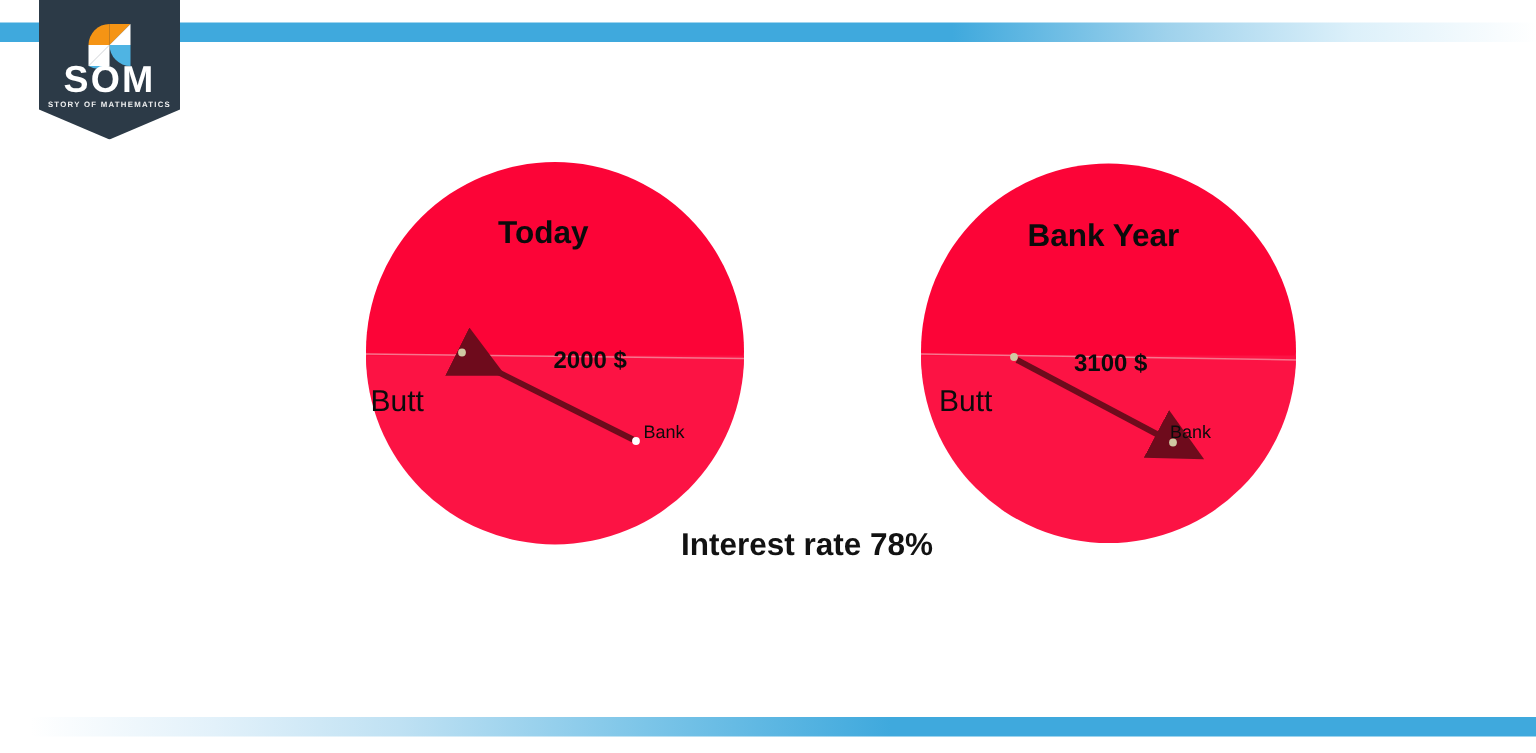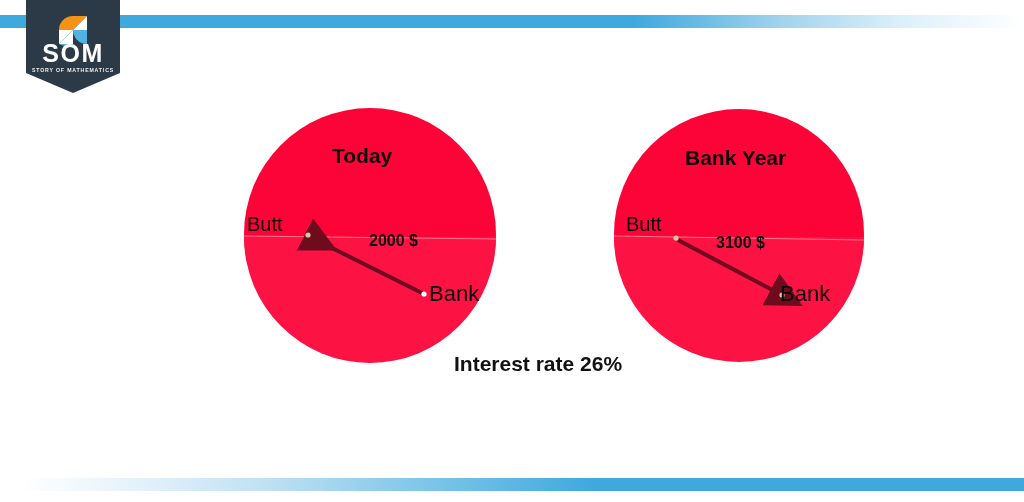--- a/index.html
+++ b/index.html
@@ -96,22 +96,22 @@
     height: 502px;
   }
   .pie-label {
     position: absolute;
     font-family: "Liberation Sans", sans-serif;
     font-weight: bold;
     color: #0b0b0b;
     white-space: nowrap;
   }
   .lbl-title     { font-size: 21px; }
-  .lbl-butt      { font-size: 20px; font-weight: normal; }
-  .lbl-bank      { font-size: 22px; font-weight: normal; }
+  .lbl-butt      { font-size: 20px; font-weight: normal; margin-top: 44px; }
+  .lbl-bank      { font-size: 12px; font-weight: normal; }
   .lbl-amount    { font-size: 16px; font-weight: bold; }
   #interest-rate-label {
     position: absolute;
     left: 438px;
     top: 352px;
     font-family: "Liberation Sans", sans-serif;
     font-size: 21px;
     font-weight: bold;
     color: #121212;
     white-space: nowrap;
@@ -181,16 +181,16 @@
     <span class="pie-label lbl-amount" style="left:353px; top:232px;">2000 $</span>
     <span class="pie-label lbl-bank" style="left:413px; top:281px;">Bank</span>
 
     
     <span class="pie-label lbl-title" style="left:669px; top:146px;">Bank Year</span>
     <span class="pie-label lbl-butt" style="left:610px; top:213px;">Butt</span>
     <span class="pie-label lbl-amount" style="left:700px; top:234px;">3100 $</span>
     <span class="pie-label lbl-bank" style="left:764px; top:281px;">Bank</span>
 
     
-    <span id="interest-rate-label">Interest rate 26%</span>
+    <span id="interest-rate-label">Interest rate 78%</span>
   </div>
 
 </div>
 
 </body></html>

